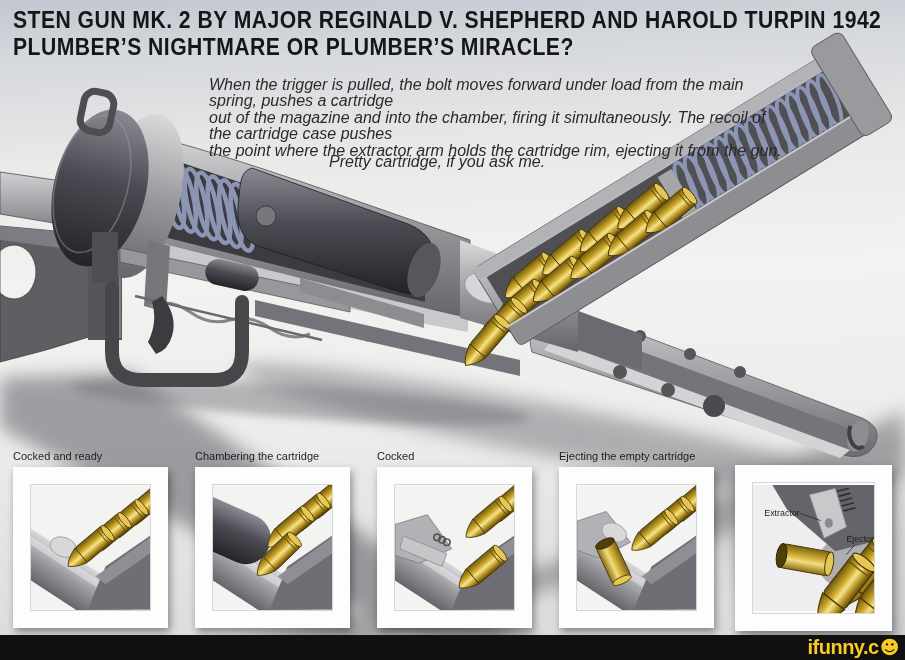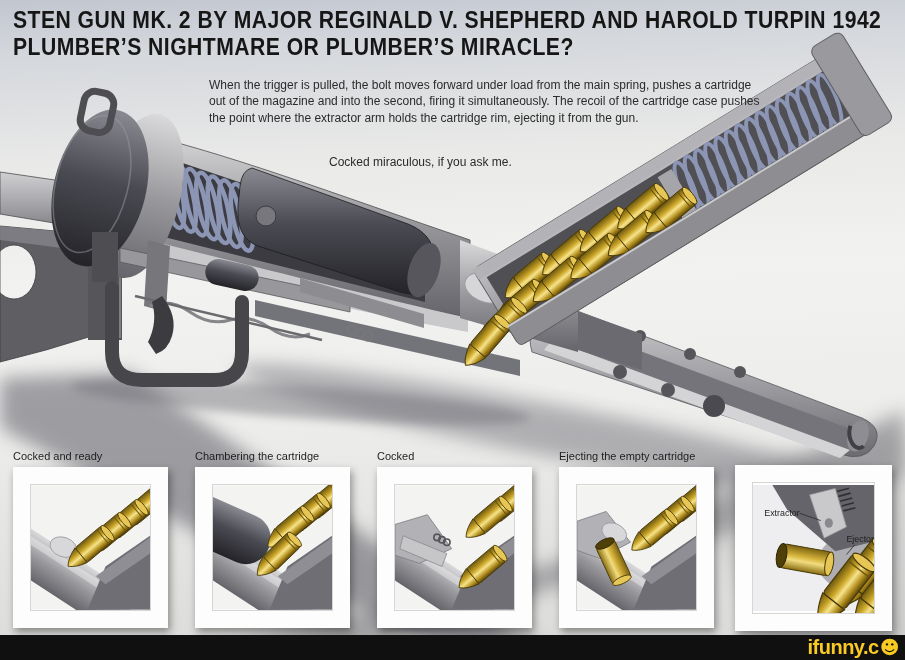--- a/index.html
+++ b/index.html
@@ -1,21 +1,21 @@
 <!DOCTYPE html>
 <html><head>
 <meta charset="utf-8">
 <style>
   html,body{margin:0;padding:0;background:#888;}
   .page{position:relative;width:905px;height:660px;overflow:hidden;
         font-family:"Liberation Sans",sans-serif;
         background:linear-gradient(178deg,#c2c6d0 0%,#d4d7dc 8%,#e9e9e8 24%,#f2f2f0 42%,#ededeb 62%,#e2e2e0 82%,#d9d9d7 100%);}
   .title-block{position:absolute;left:13px;top:6px;z-index:5;transform:scale(0.92,1.08);transform-origin:0 0;}
   .title-line{font-size:23px;line-height:25px;font-weight:bold;color:#161616;letter-spacing:0.5px;white-space:nowrap;}
-  .para{position:absolute;z-index:5;color:#2b2b2b;font-size:12px;line-height:16.4px;}
+  .para{position:absolute;z-index:5;color:#2b2b2b;font-size:16px;line-height:16.4px;font-style:italic;}
   .para1{left:209px;top:77px;width:580px;}
   .para2{left:329px;top:154px;}
   .main-art{position:absolute;left:0;top:0;z-index:1;}
   .panel{position:absolute;top:467px;width:155px;height:161px;background:#fdfdfd;padding:18px;box-sizing:border-box;
          box-shadow:2px 4px 8px rgba(0,0,0,0.40);z-index:3;}
   .panel svg{width:100%;height:100%;display:block;outline:1px solid #d6d6d4;}
   .panel-label{position:absolute;top:450px;z-index:4;font-size:11px;color:#1e1e1e;white-space:nowrap;}
   .bottom-bar{position:absolute;left:0;bottom:0;width:905px;height:25px;background:#101010;z-index:6;}
   .ifunny-logo{position:absolute;right:6px;top:1px;display:flex;align-items:center;font-weight:bold;
                font-size:20px;letter-spacing:-0.5px;color:#f9cb22;justify-content:center;}
@@ -208,26 +208,26 @@
     </g>
   </svg>
 
   <div class="title-block">
     <div class="title-line">STEN GUN MK. 2 BY MAJOR REGINALD V. SHEPHERD AND HAROLD TURPIN 1942</div>
     <div class="title-line">PLUMBER’S NIGHTMARE OR PLUMBER’S MIRACLE?</div>
   </div>
 
   <div class="para para1">
     <div>When the trigger is pulled, the bolt moves forward under load from the main spring, pushes a cartridge</div>
-    <div>out of the magazine and into the second, firing it simultaneously.  The recoil of the cartridge case pushes</div>
+    <div>out of the magazine and into the chamber, firing it simultaneously.  The recoil of the cartridge case pushes</div>
     <div>the point where the extractor arm holds the cartridge rim, ejecting it from the gun.</div>
   </div>
 
   <div class="para para2">
-    <div>Cocked miraculous, if you ask me.</div>
+    <div>Pretty cartridge, if you ask me.</div>
   </div>
 
   <div class="panel-label" style="left:13px">Cocked and ready</div>
   <div class="panel-label" style="left:195px">Chambering the cartridge</div>
   <div class="panel-label" style="left:377px">Cocked</div>
   <div class="panel-label" style="left:559px">Ejecting the empty cartridge</div>
 
   <div class="panel" style="left:13px">
     <svg viewBox="0 0 147 153">
       <rect width="147" height="153" fill="#f3f3f2"></rect>

